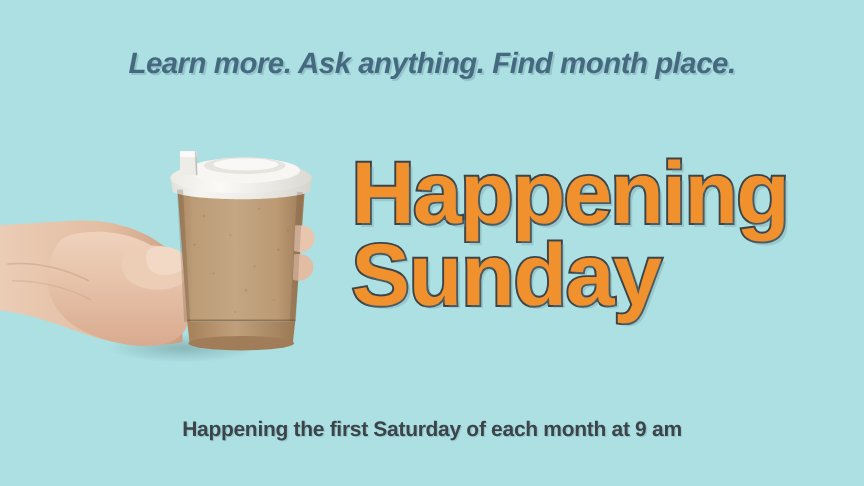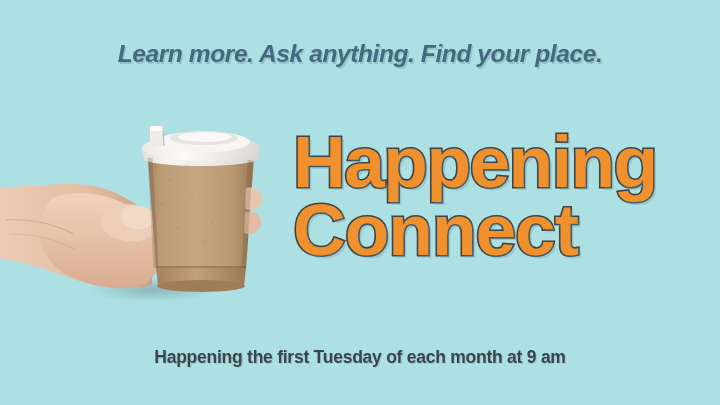--- a/index.html
+++ b/index.html
@@ -176,22 +176,22 @@
       <path d="M 163 26 L 164 46" stroke="rgba(150,148,140,0.55)" stroke-width="1.2"></path>
 
       <path d="M 246 88 C 256 86 263 92 262 100 C 261 108 252 112 245 109 Z" fill="#e8c6ae"></path>
       <path d="M 245 112 C 255 110 262 116 261 124 C 260 132 251 136 244 133 Z" fill="#e2bda3"></path>
 
       <path d="M 150 58 L 156 168" stroke="rgba(90,65,40,0.22)" stroke-width="5" fill="none"></path>
       <path d="M 250 60 L 244 168" stroke="rgba(90,65,40,0.20)" stroke-width="5" fill="none"></path>
     </svg>
   </div>
 
-  <div class="tagline">Learn more. Ask anything. Find your place.</div>
+  <div class="tagline">Learn more. Ask anything. Find month place.</div>
 
   <div class="title-block">
     <span class="title-line l1">Happening</span>
-    <span class="title-line l2">Connect</span>
+    <span class="title-line l2">Sunday</span>
   </div>
 
-  <div class="footer-line">Happening the first Tuesday of each month at 9 am</div>
+  <div class="footer-line">Happening the first Saturday of each month at 9 am</div>
 
 </div>
 
 </body></html>

